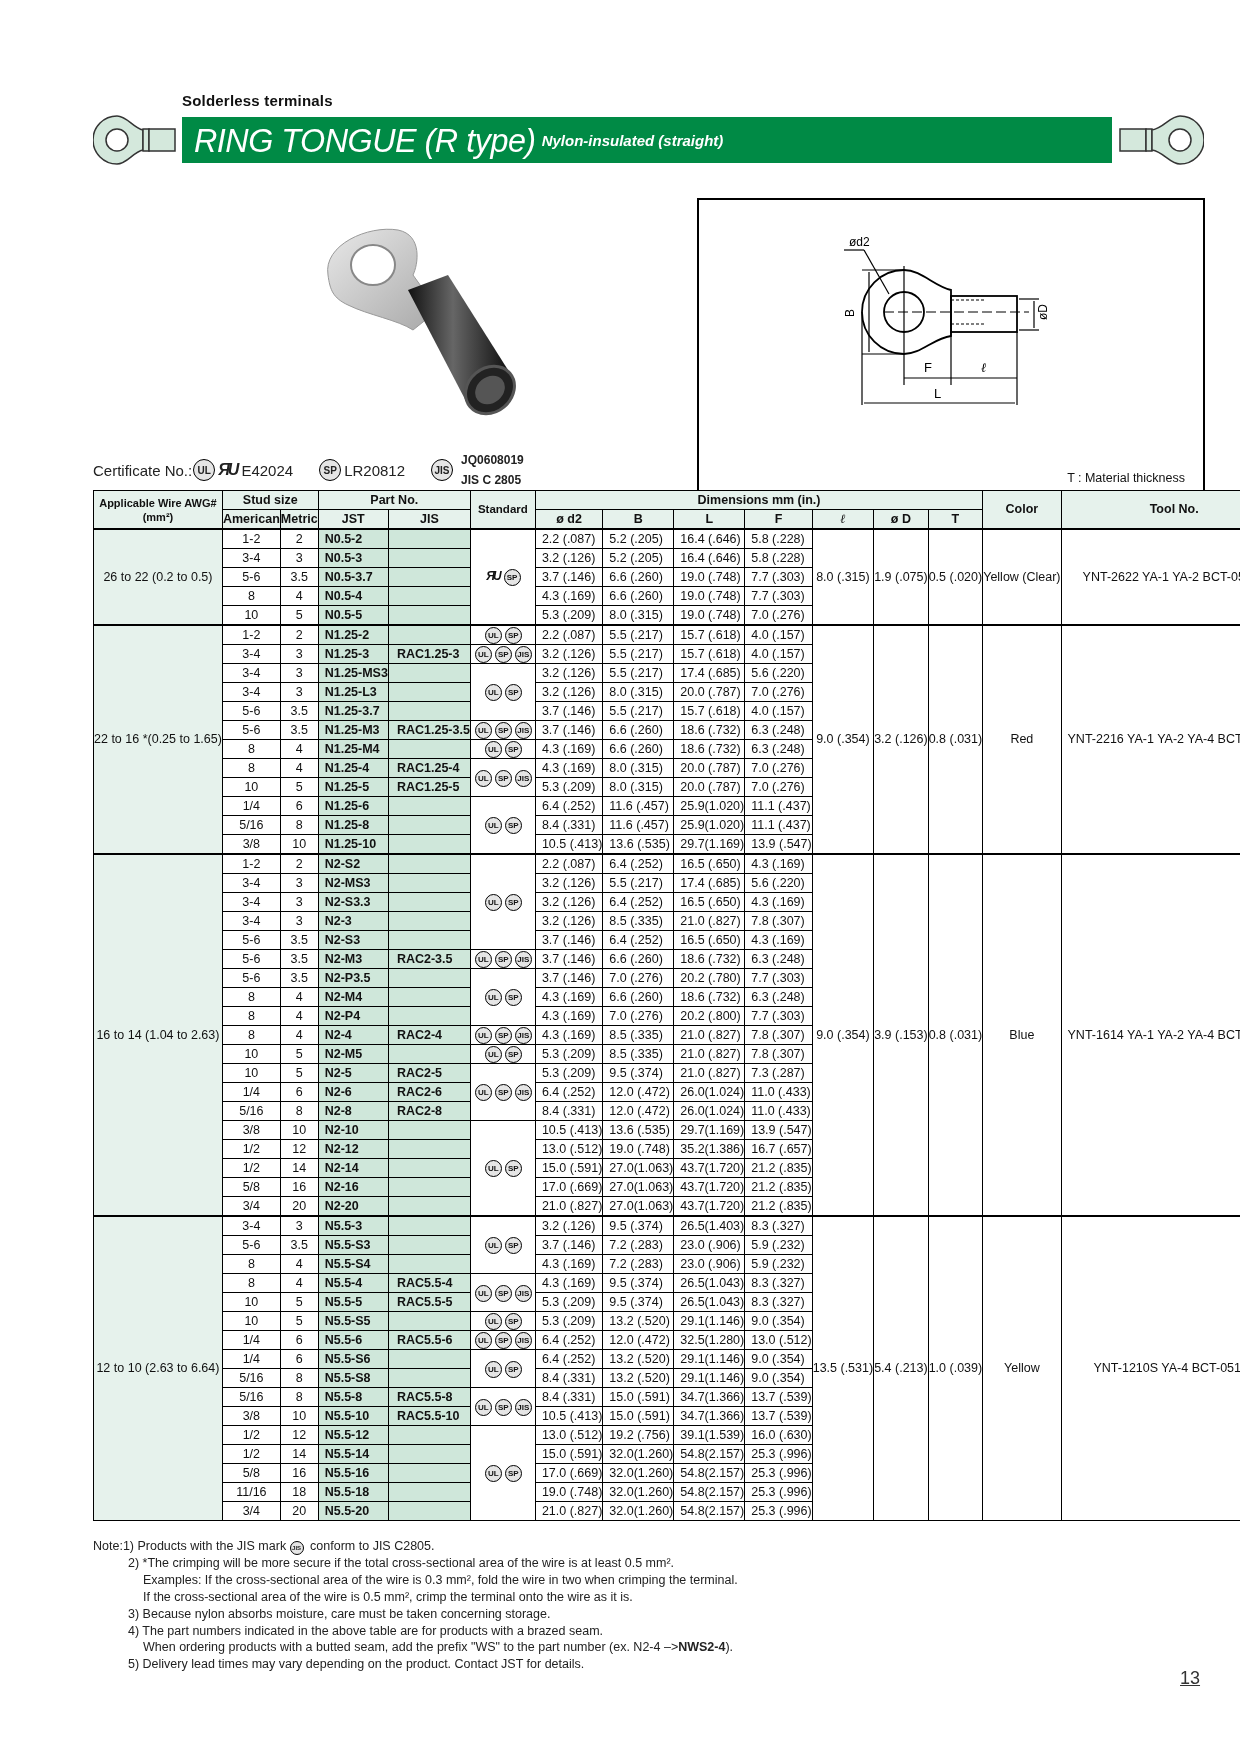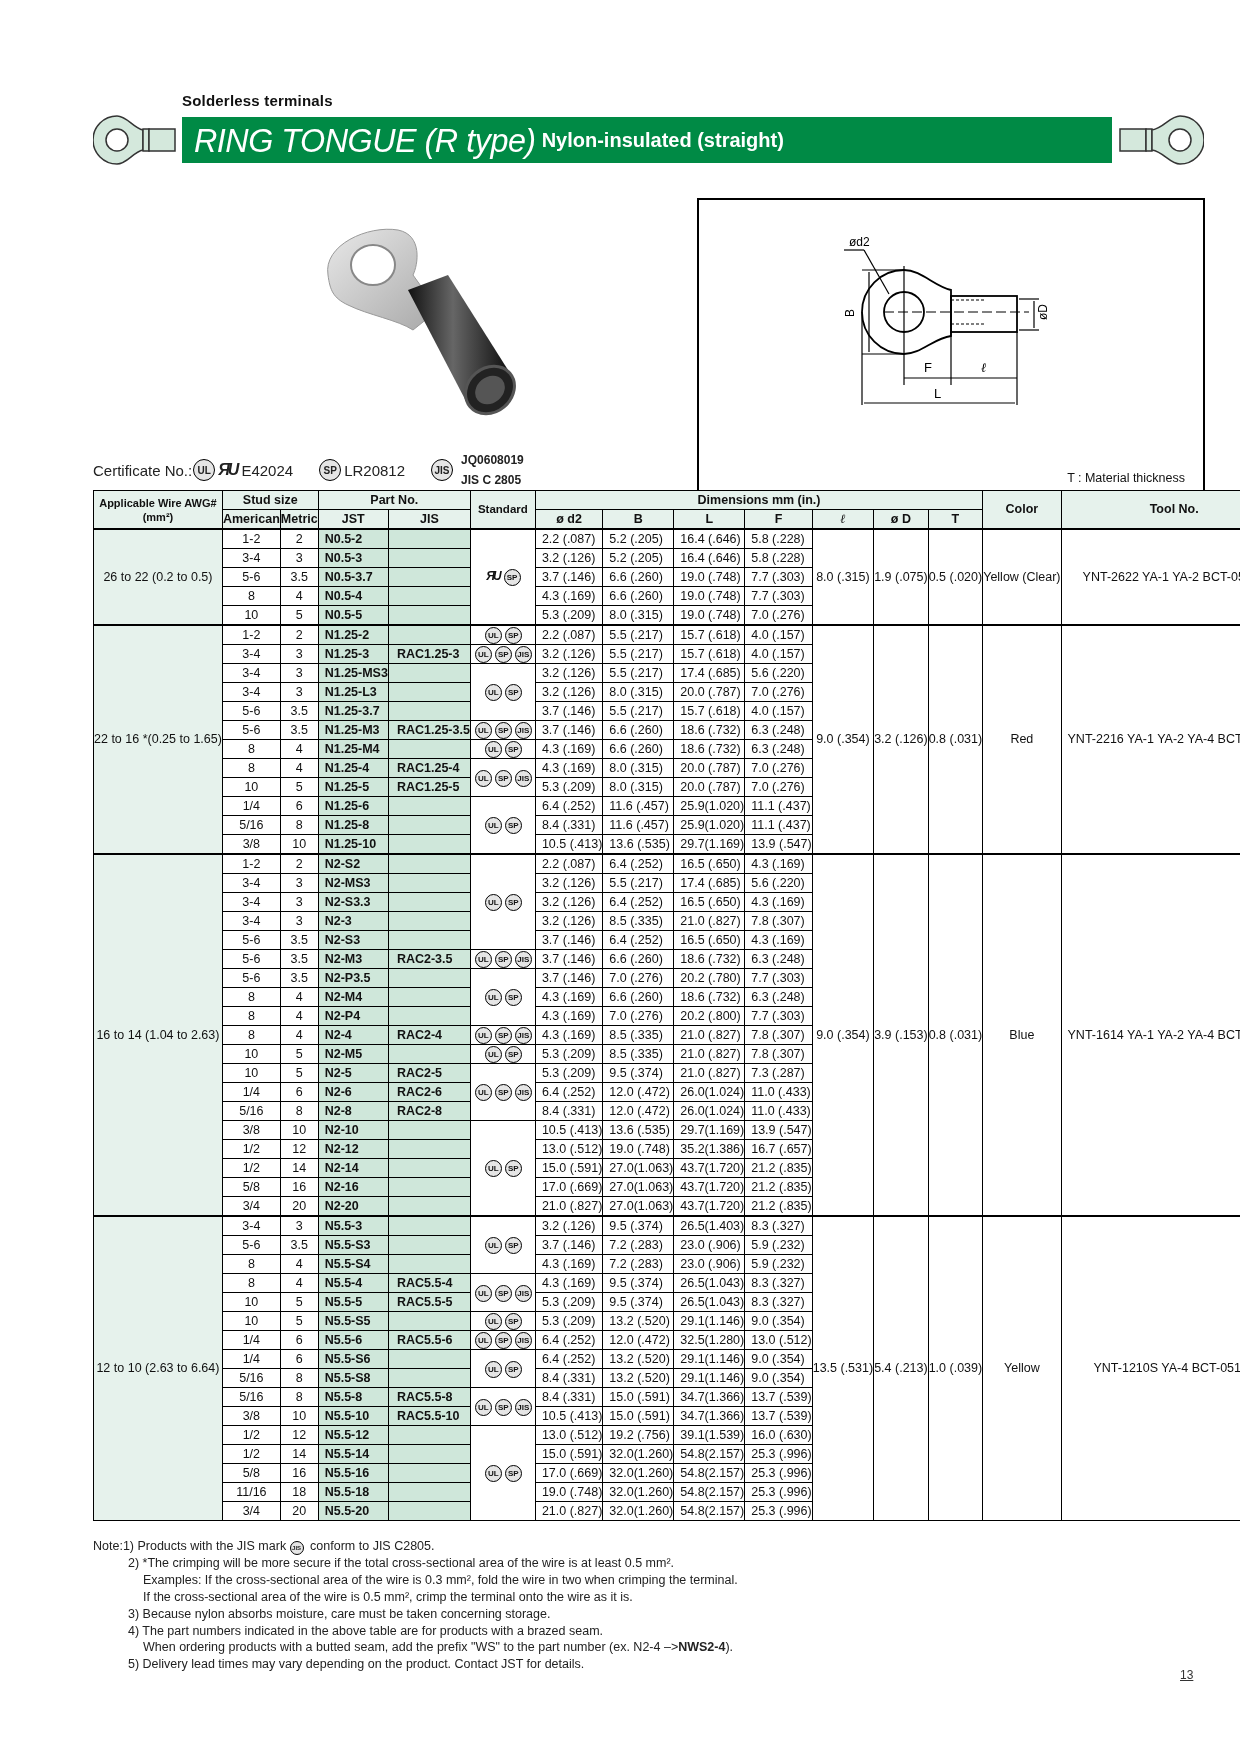--- a/index.html
+++ b/index.html
@@ -1,20 +1,20 @@
 <!DOCTYPE html>
 <html><head>
 <meta charset="utf-8">
 <style>
   html,body{margin:0;padding:0;background:#fff;}
   body{width:1240px;height:1754px;position:relative;font-family:"Liberation Sans",sans-serif;color:#111;overflow:hidden;}
   .subtitle{position:absolute;left:182px;top:92px;font-size:15px;font-weight:bold;letter-spacing:0.2px;}
   .banner{position:absolute;left:182px;top:117px;width:930px;height:46px;background:#008a45;color:#fff;display:flex;align-items:center;}
   .banner .big{font-size:34px;font-style:italic;font-weight:normal;margin-left:12px;letter-spacing:-0.5px;transform:scaleX(0.95);transform-origin:left;}
-  .banner .small{font-size:20px;font-weight:bold;margin-left:-12px;}
+  .banner .small{font-size:15px;font-style:italic;font-weight:bold;margin-left:-12px;}
   .ring-icon{position:absolute;}
   .photo{position:absolute;left:318px;top:220px;width:200px;height:200px;}
   .diagram-box{position:absolute;left:697px;top:198px;width:508px;height:303px;border:2px solid #000;box-sizing:border-box;}
   .diagram-box .note{position:absolute;right:18px;bottom:14px;font-size:12.5px;}
   .cert{position:absolute;left:93px;top:450px;font-size:15px;display:flex;align-items:center;color:#222;}
   .cert .item{display:flex;align-items:center;margin-right:26px;}
   .cert .jis-block{font-weight:bold;font-size:12px;line-height:20px;}
   .badge{display:inline-flex;align-items:center;justify-content:center;border:1.5px solid #000;border-radius:50%;font-size:8px;font-weight:bold;width:17px;height:17px;margin-right:3px;box-sizing:border-box;background:#e5e5e5;}
   .badge.lg{width:22px;height:22px;font-size:10px;}
   .ru{font-weight:900;font-style:italic;font-size:16px;margin-right:4px;letter-spacing:-2px;}
@@ -25,21 +25,21 @@
   table.spec tr.grp-start td{border-top:2.5px solid #000;}
   td.wire{background:#e6f2ec;vertical-align:middle;font-size:12.5px;white-space:normal;line-height:18px;}
   td.jst{background:#cfe7da;text-align:left !important;padding-left:6px !important;font-weight:bold;}
   td.jis{background:#cfe7da;text-align:left !important;padding-left:8px !important;font-weight:bold;}
   td.std{text-align:right;padding-left:4px !important;}
   td.dim{text-align:left !important;padding-left:6px !important;}
   td.common{vertical-align:middle;white-space:normal;line-height:18px;}
   .notes{position:absolute;left:93px;top:1538px;font-size:12.5px;line-height:16.8px;color:#222;}
   .notes .ind{padding-left:35px;}
   .notes .ind2{padding-left:50px;}
-  .pageno{position:absolute;left:1180px;top:1668px;font-size:12px;color:#333;text-decoration:underline;}
+  .pageno{position:absolute;left:1180px;top:1668px;font-size:18px;color:#333;text-decoration:underline;}
 </style>
 </head>
 <body>
 
 <svg class="ring-icon" style="left:93px;top:112px" width="90" height="56" viewBox="0 0 90 56">
   <path d="M24,4 A24,24 0 1 0 24,52 C34,52 40,40 50,38 L50,18 C40,16 34,4 24,4 Z" fill="#d4e8dc" stroke="#333" stroke-width="1.5"></path>
   <circle cx="24" cy="28" r="11" fill="#fff" stroke="#333" stroke-width="1.5"></circle>
   <rect x="50" y="17" width="6" height="22" fill="#d4e8dc" stroke="#333" stroke-width="1.5"></rect>
   <rect x="56" y="17" width="26" height="22" fill="#d4e8dc" stroke="#333" stroke-width="1.5"></rect>
 </svg>

